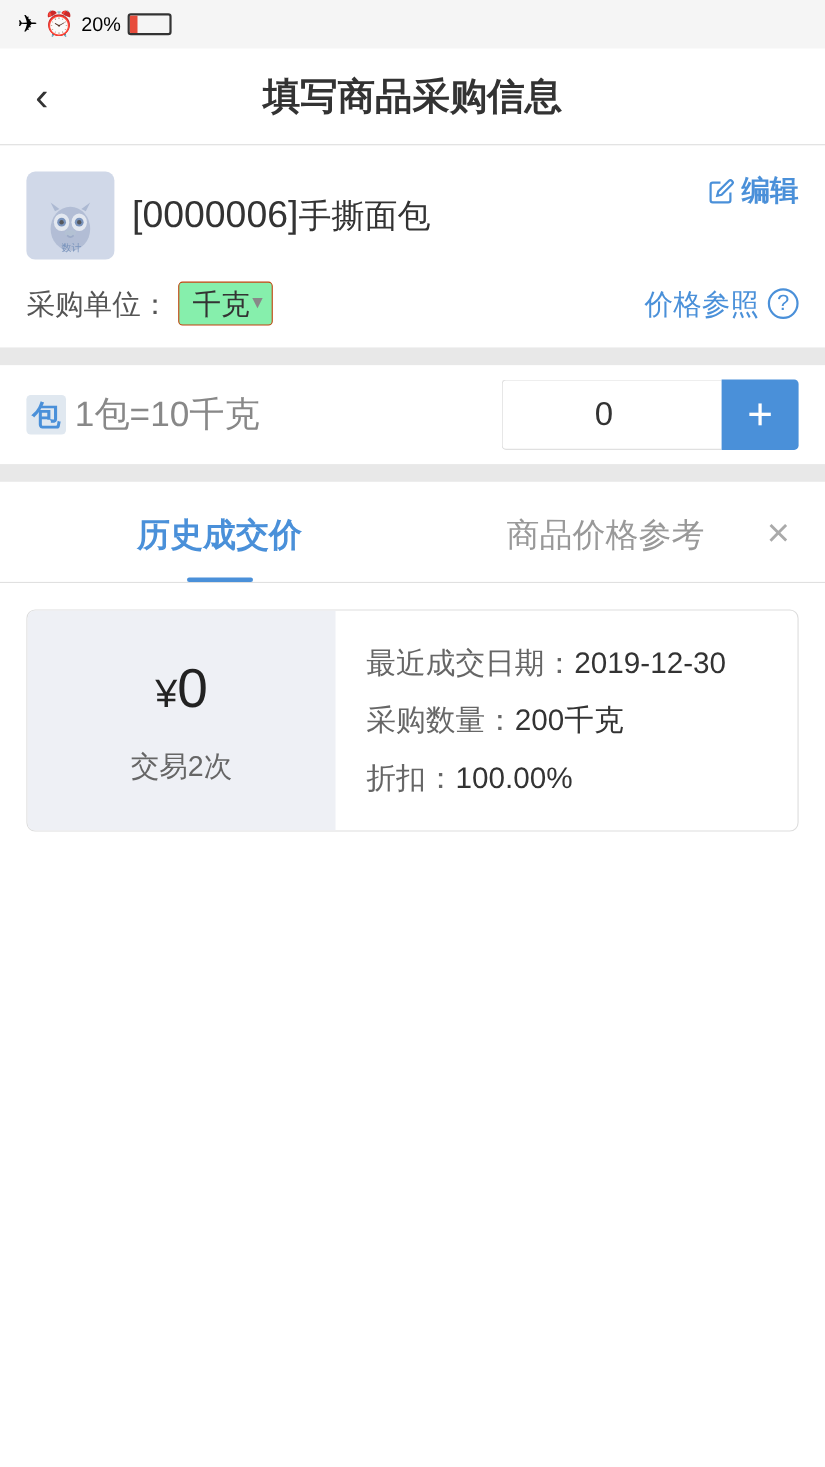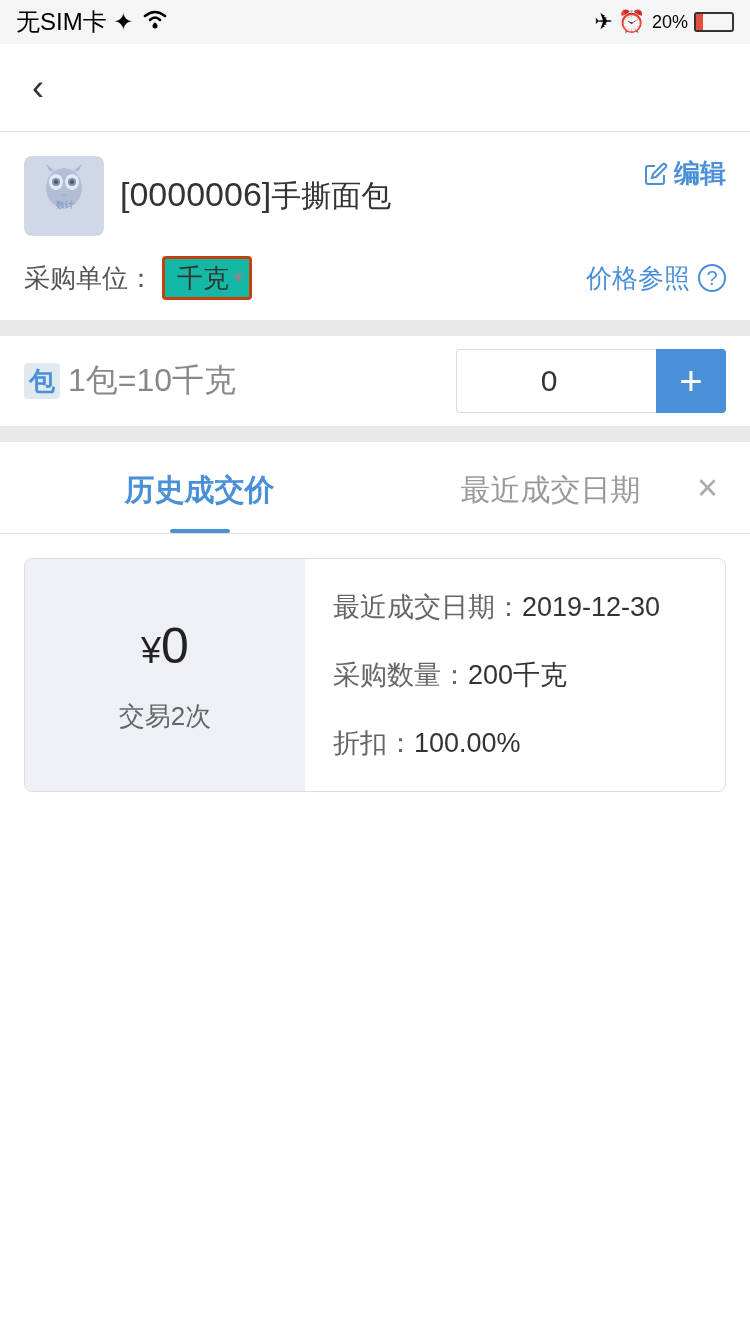--- a/index.html
+++ b/index.html
@@ -112,21 +112,21 @@
       display: flex;
       align-items: center;
       gap: 16px;
     }
     .product-image {
       width: 80px;
       height: 80px;
       background: #d0d8e8;
       border-radius: 8px;
       display: flex;
-      align-items: flex-start;
+      align-items: flex-end;
       justify-content: center;
       overflow: hidden;
     }
     .owl-icon {
       width: 60px;
       height: 60px;
       opacity: 0.7;
     }
     .edit-btn {
       display: flex;
@@ -147,26 +147,26 @@
       justify-content: space-between;
     }
     .unit-label {
       font-size: 26px;
       color: #555;
       display: flex;
       align-items: center;
       gap: 8px;
     }
     .unit-select {
-      border: 3px solid #c2410c;
+      border: 1px solid #c2410c;
       border-radius: 4px;
       padding: 4px 20px 4px 12px;
       font-size: 26px;
       color: #333;
-      background: #14b8a6;
+      background: #86efac;
       appearance: none;
       position: relative;
       cursor: pointer;
     }
     .unit-select-wrapper {
       position: relative;
       display: inline-flex;
       align-items: center;
     }
     .unit-select-wrapper::after {
@@ -339,66 +339,56 @@
     .history-trade-count {
       font-size: 26px;
       color: #666;
       margin-top: 24px;
     }
     .history-right {
       flex: 1;
       padding: 30px 28px;
       display: flex;
       flex-direction: column;
-      gap: 32px;
+      gap: 16px;
     }
     .history-info-line {
       font-size: 27px;
       color: #333;
     }
     .history-info-label {
       color: #666;
     }
 
     
     .bottom-area {
       background: #fff;
       flex: 1;
       min-height: 600px;
     }
   </style>
 </head>
 <body>
 
 <div class="status-bar">
-  <div class="status-left">
-    <span>无SIM卡 ✦</span>
-    <span>
-      <svg width="28" height="22" viewBox="0 0 28 22" fill="none">
-        <path d="M14 16 Q14 16 14 16" stroke="#000" stroke-width="3" stroke-linecap="round"></path>
-        <path d="M9 12 Q14 7 19 12" stroke="#000" stroke-width="2.5" fill="none" stroke-linecap="round"></path>
-        <path d="M4 8 Q14 0 24 8" stroke="#000" stroke-width="2.5" fill="none" stroke-linecap="round"></path>
-        <circle cx="14" cy="18" r="2.5" fill="#000"></circle>
-      </svg>
-    </span>
-  </div>
   <div class="status-right">
     <span style="font-size:22px;">✈</span>
     <span style="font-size:22px;">⏰</span>
     <span style="font-size:18px;">20%</span>
     <span class="battery-icon">
       <span class="battery-body">
         <span class="battery-fill"></span>
       </span>
     </span>
   </div>
 </div>
 
 <div class="nav-bar">
   <div class="nav-back">‹</div>
+  <div class="nav-title">填写商品采购信息</div>
 </div>
 
 <div class="product-card">
   <div class="product-header">
     <div class="product-left">
       <div class="product-image">
 
         <svg class="owl-icon" viewBox="0 0 60 60" fill="none" xmlns="http://www.w3.org/2000/svg">
           <ellipse cx="30" cy="32" rx="18" ry="20" fill="#8899bb" opacity="0.6"></ellipse>
           <ellipse cx="22" cy="26" rx="7" ry="8" fill="#fff" opacity="0.8"></ellipse>
@@ -466,21 +456,21 @@
 </div>
 
 <div class="gray-divider"></div>
 
 <div class="tab-panel">
   <div class="tab-header">
     <div class="tab-item active">
       <span>历史成交价</span>
     </div>
     <div class="tab-item">
-      <span>最近成交日期</span>
+      <span>商品价格参考</span>
     </div>
     <div class="tab-close">×</div>
   </div>
 
   <div class="history-content">
     <div class="history-card">
       <div class="history-left">
         <div class="history-price">
           <span class="history-price-symbol">¥</span><span>0</span>
         </div>

